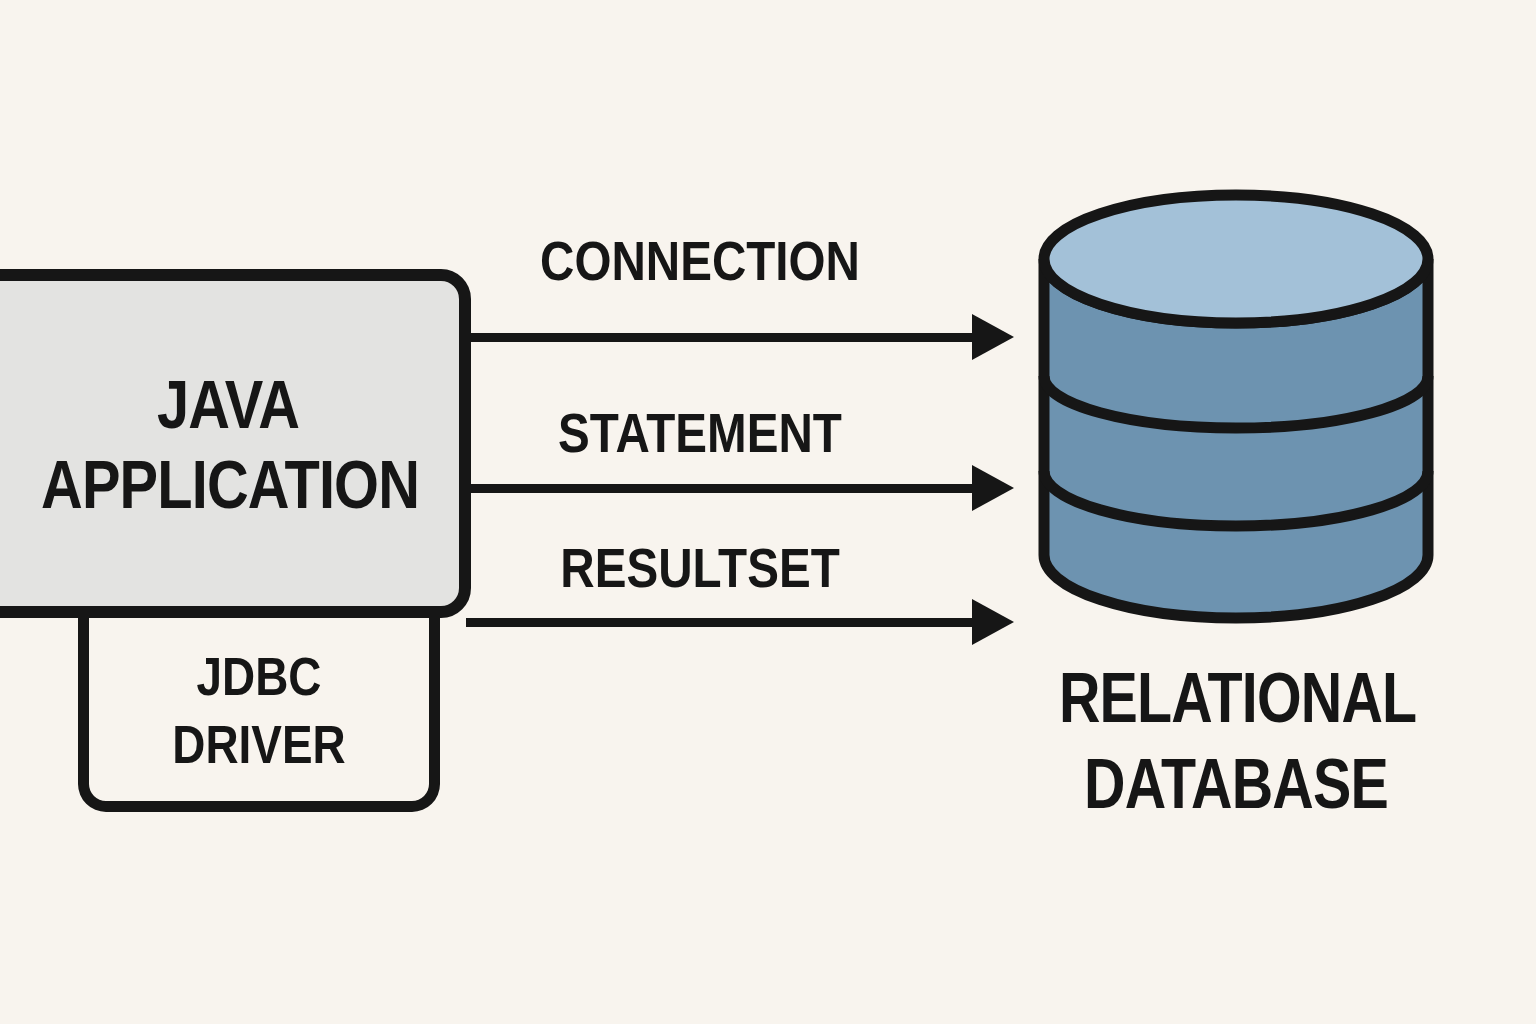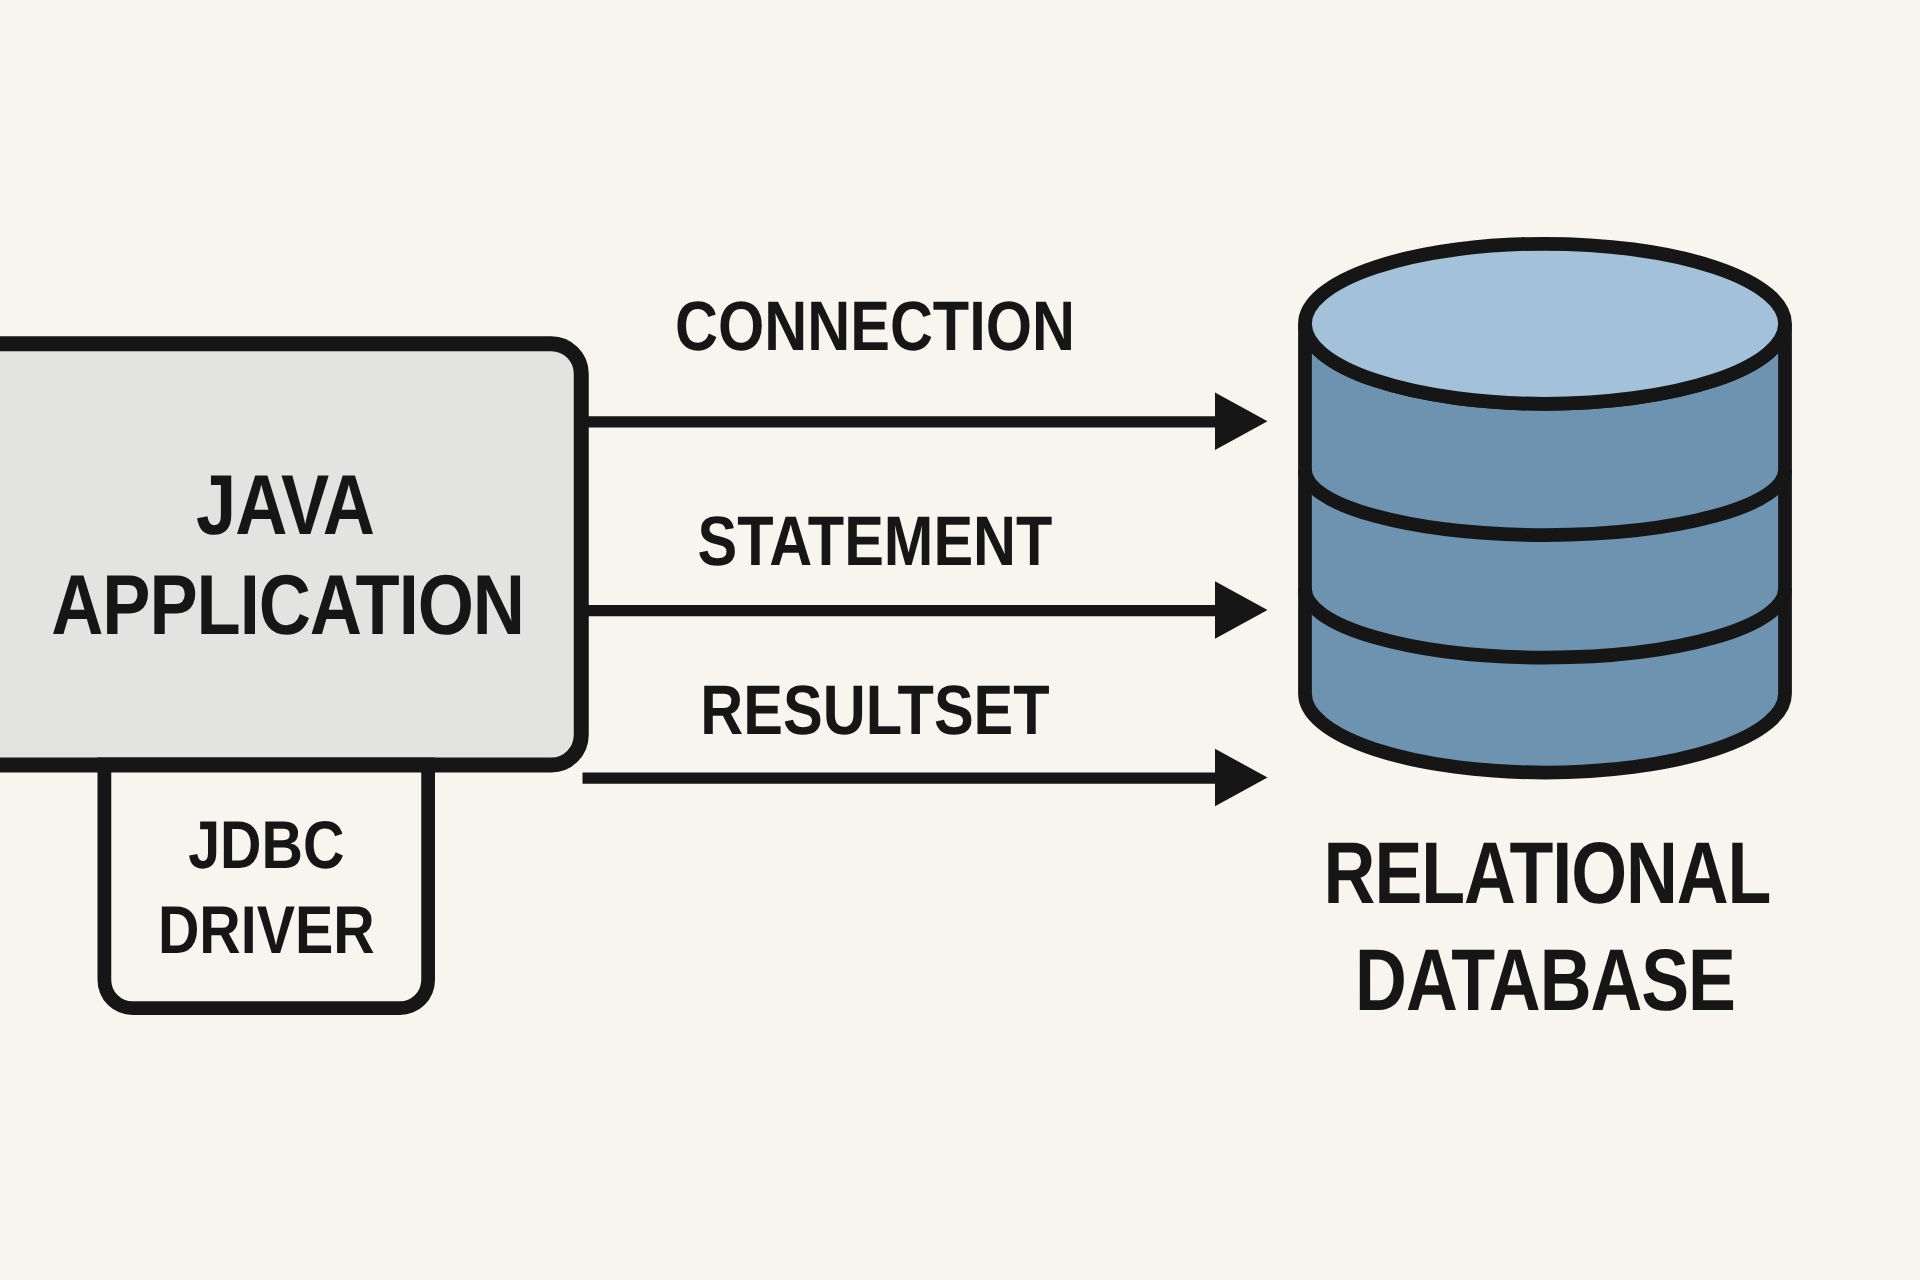--- a/index.html
+++ b/index.html
@@ -36,21 +36,21 @@
     font-size: 68px;
     font-weight: bold;
     line-height: 80px;
     letter-spacing: -1px;
     transform: scaleX(0.85);
     transform-origin: 50% 50%;
   }
   .driver-box {
     position: absolute;
     left: 78px; top: 606px;
-    width: 270px; height: 206px;
+    width: 362px; height: 206px;
     box-sizing: border-box;
     background: var(--background, #f8f4ee);
     border: 11px solid var(--stroke, #161616);
     border-top-width: 12px;
     border-radius: 0 0 28px 28px;
     display: flex;
     align-items: center;
     justify-content: center;
   }
   .driver-box-text {

